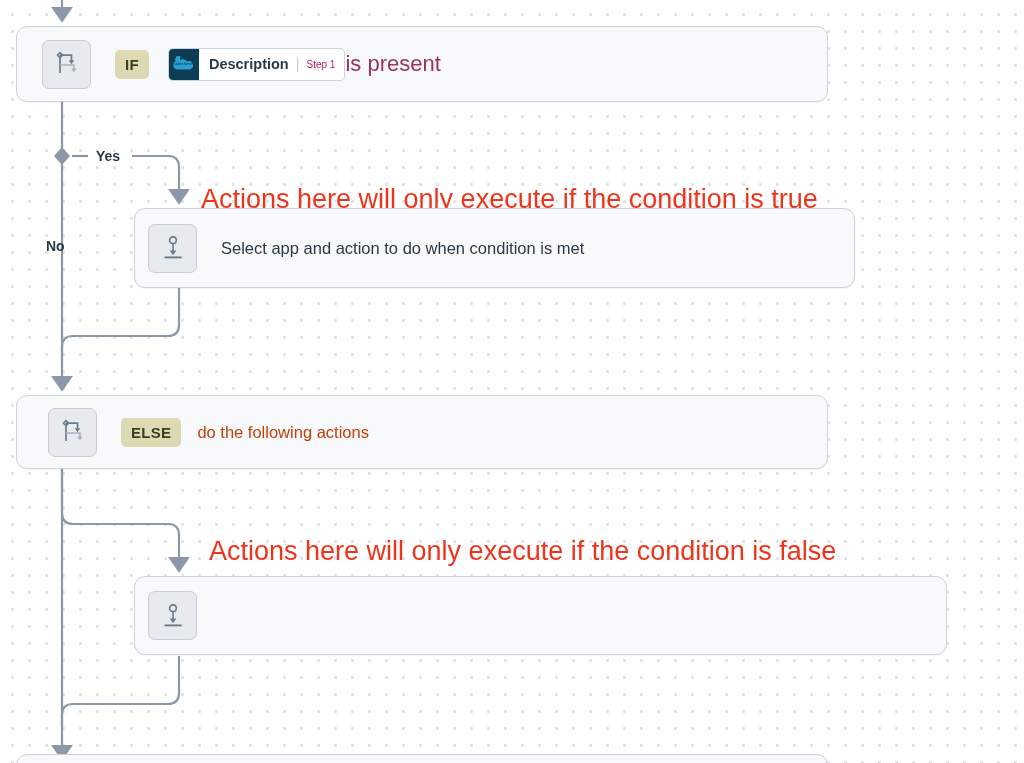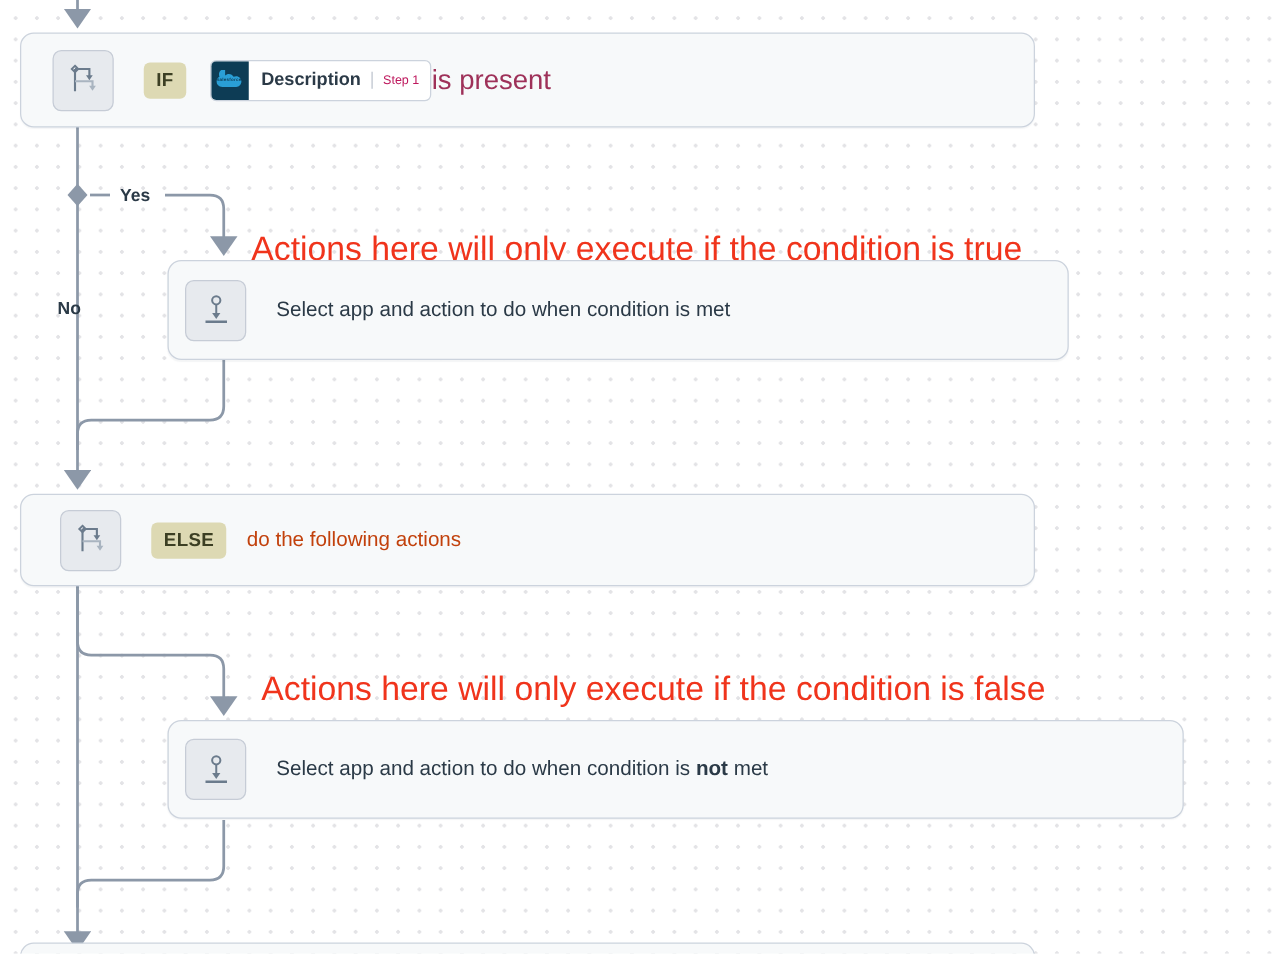--- a/index.html
+++ b/index.html
@@ -277,20 +277,17 @@
 
     <div class="card-icon-box">
       <svg width="26" height="28" viewBox="0 0 26 28" xmlns="http://www.w3.org/2000/svg">
         <circle cx="13" cy="6.2" r="3.3" fill="none" stroke="#6b7b8c" stroke-width="1.6"></circle>
         <path d="M13,9.6 L13,17.6" stroke="#6b7b8c" stroke-width="1.6" fill="none"></path>
         <path d="M13,21.2 L9.7,16.4 L16.3,16.4 z" fill="#6b7b8c"></path>
         <path d="M4.4,23.4 L21.6,23.4" stroke="#6b7b8c" stroke-width="1.9"></path>
       </svg>
     </div>
 
-    <div class="action-text">
-      <span>Select app and action to do when condition is </span><b>not</b><span> met</span>
-    </div>
   </div>
 
   <div class="card" style="left:16px; top:754px; width:812px; height:60px;"></div>
 
 </div>
 
 </body></html>

